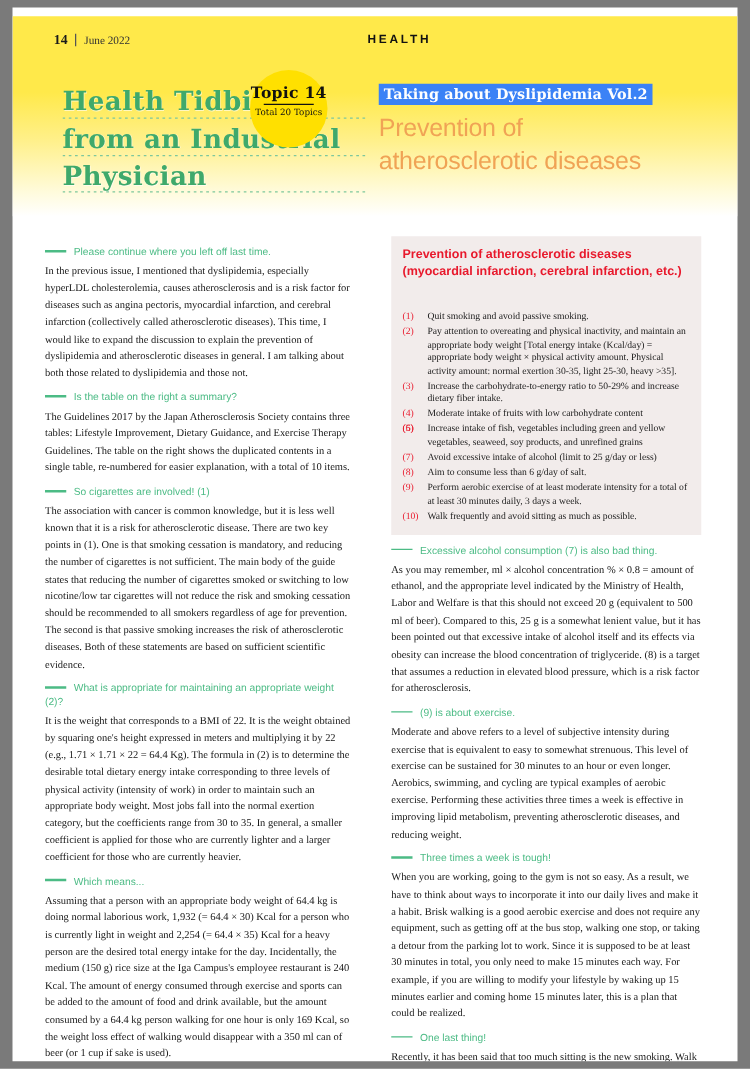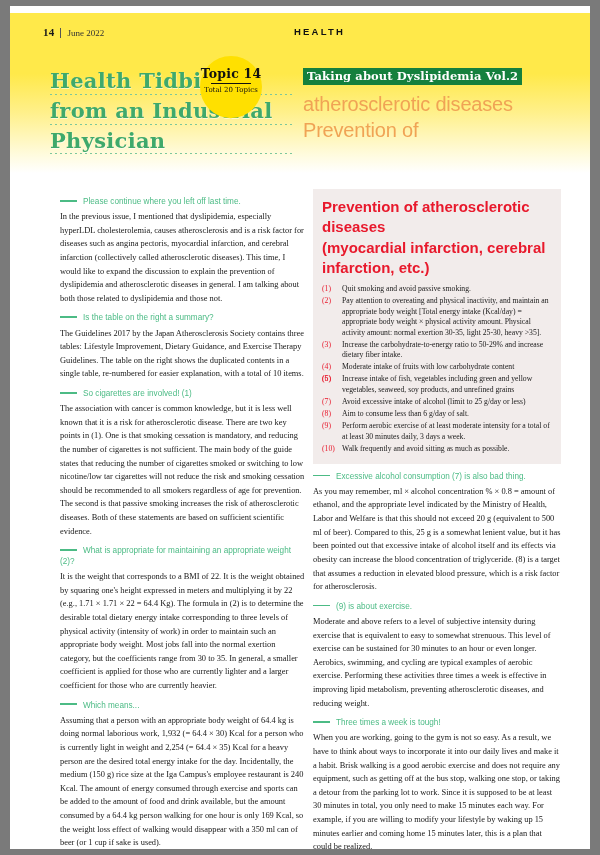--- a/index.html
+++ b/index.html
@@ -54,31 +54,31 @@
     position:absolute;left:190px;top:50px;width:62px;height:62px;border-radius:50%;
     background:#ffe000;text-align:center;
     font-family:"DejaVu Serif",serif;color:#111;
   }
   .badge .b1{margin-top:10px;font-size:12.5px;font-weight:bold;letter-spacing:.2px;}
   .badge .rule{width:40px;height:1px;background:#111;margin:1.5px auto 2px auto;}
   .badge .b2{font-size:7px;font-weight:normal;line-height:1.25;}
   
   .rtitle{position:absolute;left:293px;top:60px;width:280px;}
   .rtitle .kicker{
-    display:inline-block;background:#15803d;color:#ffffff;
+    display:inline-block;background:#3b82f6;color:#ffffff;
     font-family:"DejaVu Serif",serif;font-weight:bold;font-size:11.5px;
     padding:1px 4px 2px 4px;letter-spacing:.1px;white-space:nowrap;
   }
   .rtitle .big{
     margin-top:6px;color:#f0a355;
     font-family:"Liberation Sans",sans-serif;font-weight:normal;
     font-size:20px;line-height:1.32;letter-spacing:-.2px;
   }
   
-  .colL{position:absolute;left:50px;top:183px;width:245px;}
+  .colL{position:absolute;left:26px;top:183px;width:245px;}
   .colR{position:absolute;left:303px;top:183px;width:248px;}
   .h-sub{
     font-family:"Liberation Sans",sans-serif;
     color:#4cbb85;font-size:8.2px;font-weight:normal;
     margin:8px 0 2.5px 0;line-height:1.3;
   }
   .h-sub .dash{
     display:inline-block;width:17px;height:1.6px;background:#4cbb85;
     vertical-align:2.5px;margin-right:6px;
   }
@@ -87,23 +87,23 @@
     font-family:"Liberation Serif",serif;
     font-size:8.4px;line-height:1.62;color:#171717;
     text-align:left;
   }
   
   .box{
     background:#f2eceb;border:0;padding:8px 9px 8px 9px;
     margin-bottom:7px;
   }
   .box h3{
-    margin:0 0 6px 0;color:#e8192c;
+    margin:0 0 24px 0;color:#e8192c;
     font-family:"Liberation Sans",sans-serif;
-    font-size:15px;font-weight:bold;line-height:1.35;
+    font-size:10px;font-weight:bold;line-height:1.35;
   }
   .box ol{margin:0;padding:0;list-style:none;}
   .box li{
     position:relative;padding-left:20px;margin-bottom:1.5px;
     font-family:"Liberation Serif",serif;
     font-size:7.7px;line-height:1.37;color:#1a1a1a;
   }
   .box li .n{
     position:absolute;left:0;top:0;width:17px;text-align:left;
     color:#e8192c;font-size:7.7px;
@@ -129,22 +129,22 @@
 
   <div class="badge">
     <div class="b1">Topic 14</div>
     <div class="rule"></div>
     <div class="b2">Total 20 Topics</div>
   </div>
 
   <div class="rtitle">
     <span class="kicker">Taking about Dyslipidemia Vol.2</span>
     <div class="big">
+      <div>Prevention of</div>
       <div>atherosclerotic diseases</div>
-      <div>Prevention of</div>
     </div>
   </div>
 
   <div class="colL">
 
     <div class="h-sub"><span class="dash"></span><span>Please continue where you left off last time.</span></div>
     <p class="body">In the previous issue, I mentioned that dyslipidemia, especially hyperLDL cholesterolemia, causes atherosclerosis and is a risk factor for diseases such as angina pectoris, myocardial infarction, and cerebral infarction (collectively called atherosclerotic diseases). This time, I would like to expand the discussion to explain the prevention of dyslipidemia and atherosclerotic diseases in general. I am talking about both those related to dyslipidemia and those not.</p>
 
     <div class="h-sub"><span class="dash"></span><span>Is the table on the right a summary?</span></div>
     <p class="body">The Guidelines 2017 by the Japan Atherosclerosis Society contains three tables: Lifestyle Improvement, Dietary Guidance, and Exercise Therapy Guidelines. The table on the right shows the duplicated contents in a single table, re-numbered for easier explanation, with a total of 10 items.</p>

